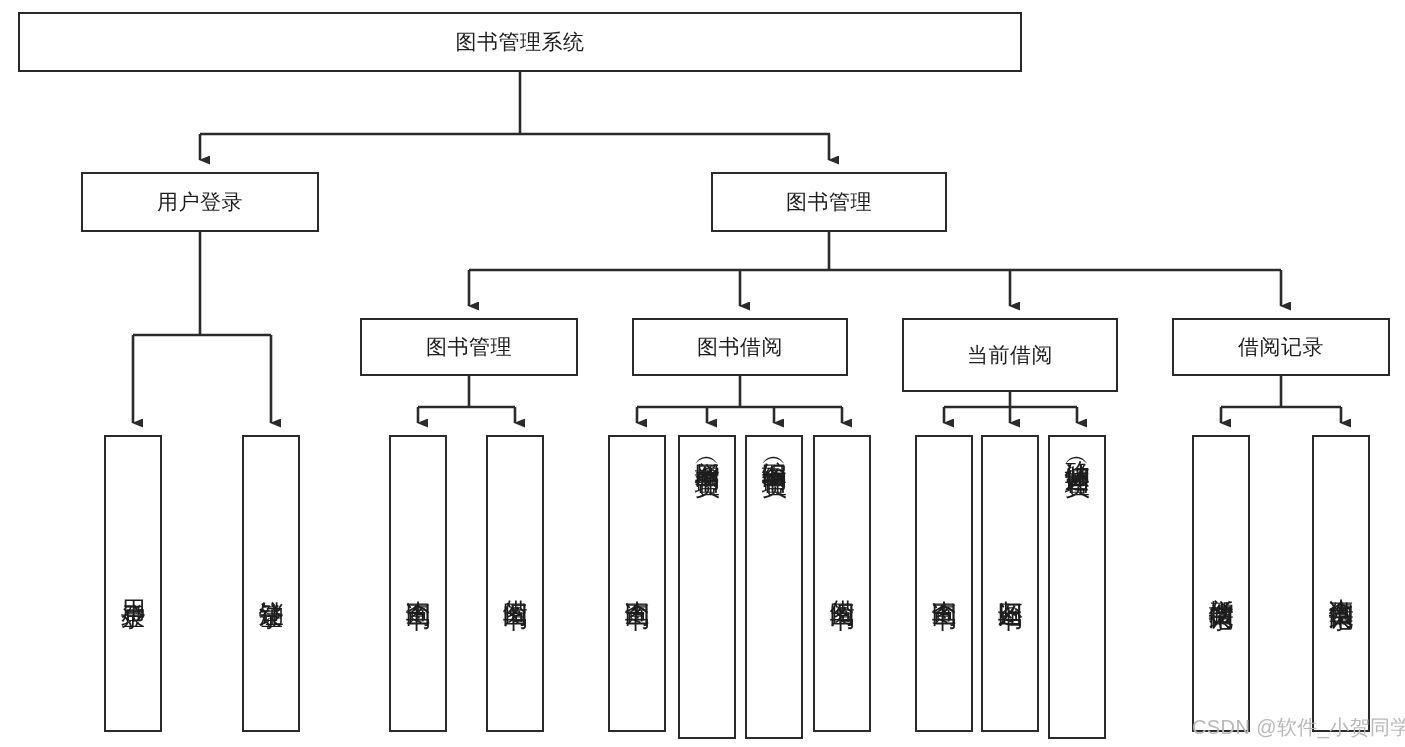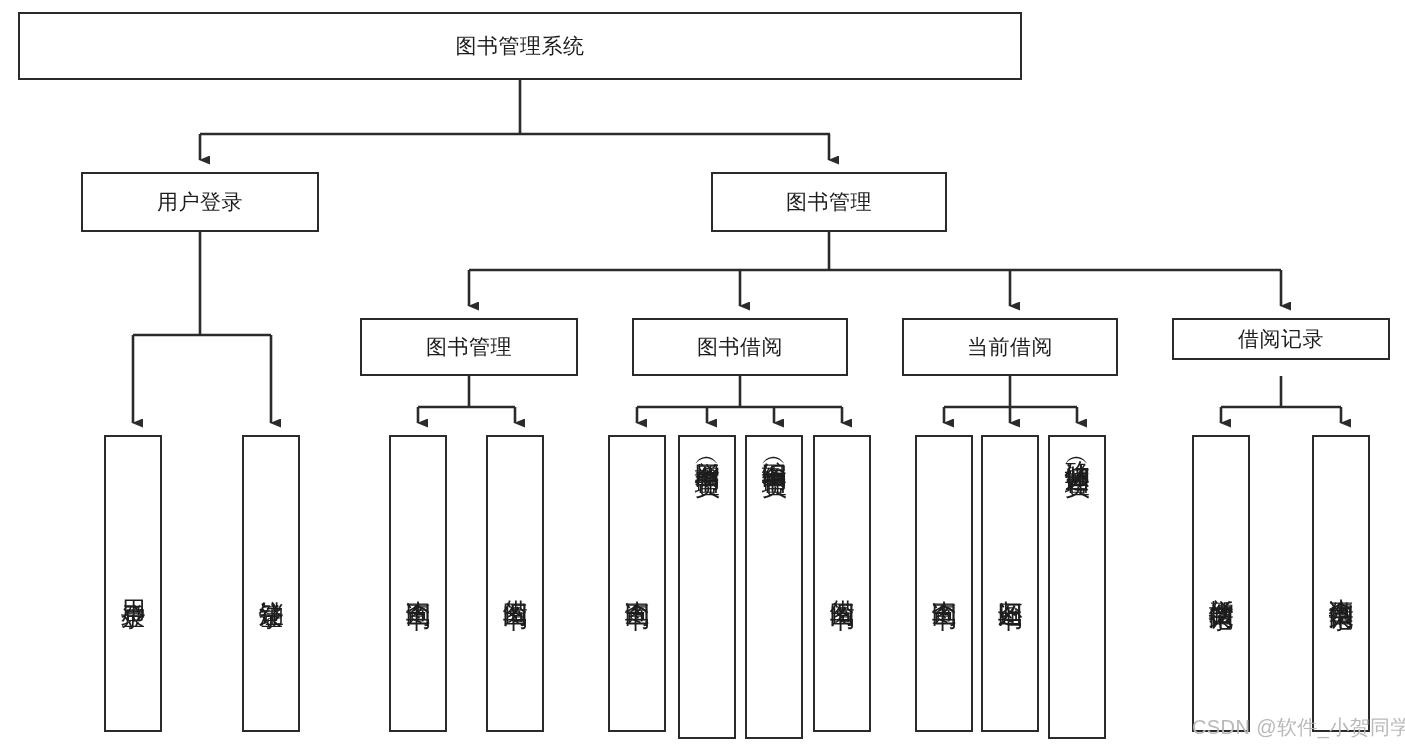--- a/index.html
+++ b/index.html
@@ -109,41 +109,41 @@
       <path d="M1010,407 L1010,423" marker-end="url(#arrowhead)"></path>
       <path d="M1077,407 L1077,423" marker-end="url(#arrowhead)"></path>
 
       <path d="M1281,376 L1281,407"></path>
       <path d="M1221,407 L1341,407"></path>
       <path d="M1221,407 L1221,423" marker-end="url(#arrowhead)"></path>
       <path d="M1341,407 L1341,423" marker-end="url(#arrowhead)"></path>
     </g>
   </svg>
 
-  <div class="node-box" style="left:18px; top:12px; width:1004px; height:68px;">
+  <div class="node-box" style="left:18px; top:12px; width:1004px; height:60px;">
     <span class="node-label-h">图书管理系统</span>
   </div>
 
   <div class="node-box" style="left:81px; top:172px; width:238px; height:60px;">
     <span class="node-label-h">用户登录</span>
   </div>
   <div class="node-box" style="left:711px; top:172px; width:236px; height:60px;text-align:right;">
     <span class="node-label-h">图书管理</span>
   </div>
 
   <div class="node-box" style="left:360px; top:318px; width:218px; height:58px;">
     <span class="node-label-h">图书管理</span>
   </div>
   <div class="node-box" style="left:632px; top:318px; width:216px; height:58px;">
     <span class="node-label-h">图书借阅</span>
   </div>
-  <div class="node-box" style="left:902px; top:318px; width:216px; height:58px;">
+  <div class="node-box" style="left:902px; top:318px; width:216px; height:74px;">
     <span class="node-label-h">当前借阅</span>
   </div>
-  <div class="node-box" style="left:1172px; top:318px; width:218px; height:42px;">
+  <div class="node-box" style="left:1172px; top:318px; width:218px; height:58px;">
     <span class="node-label-h">借阅记录</span>
   </div>
 
   <div class="node-box" style="left:104px; top:435px; width:58px; height:297px;">
     <span class="node-label-v">用户登录</span>
   </div>
   <div class="node-box" style="left:242px; top:435px; width:58px; height:297px;">
     <span class="node-label-v">注销登录</span>
   </div>
   <div class="node-box" style="left:389px; top:435px; width:58px; height:297px;">

